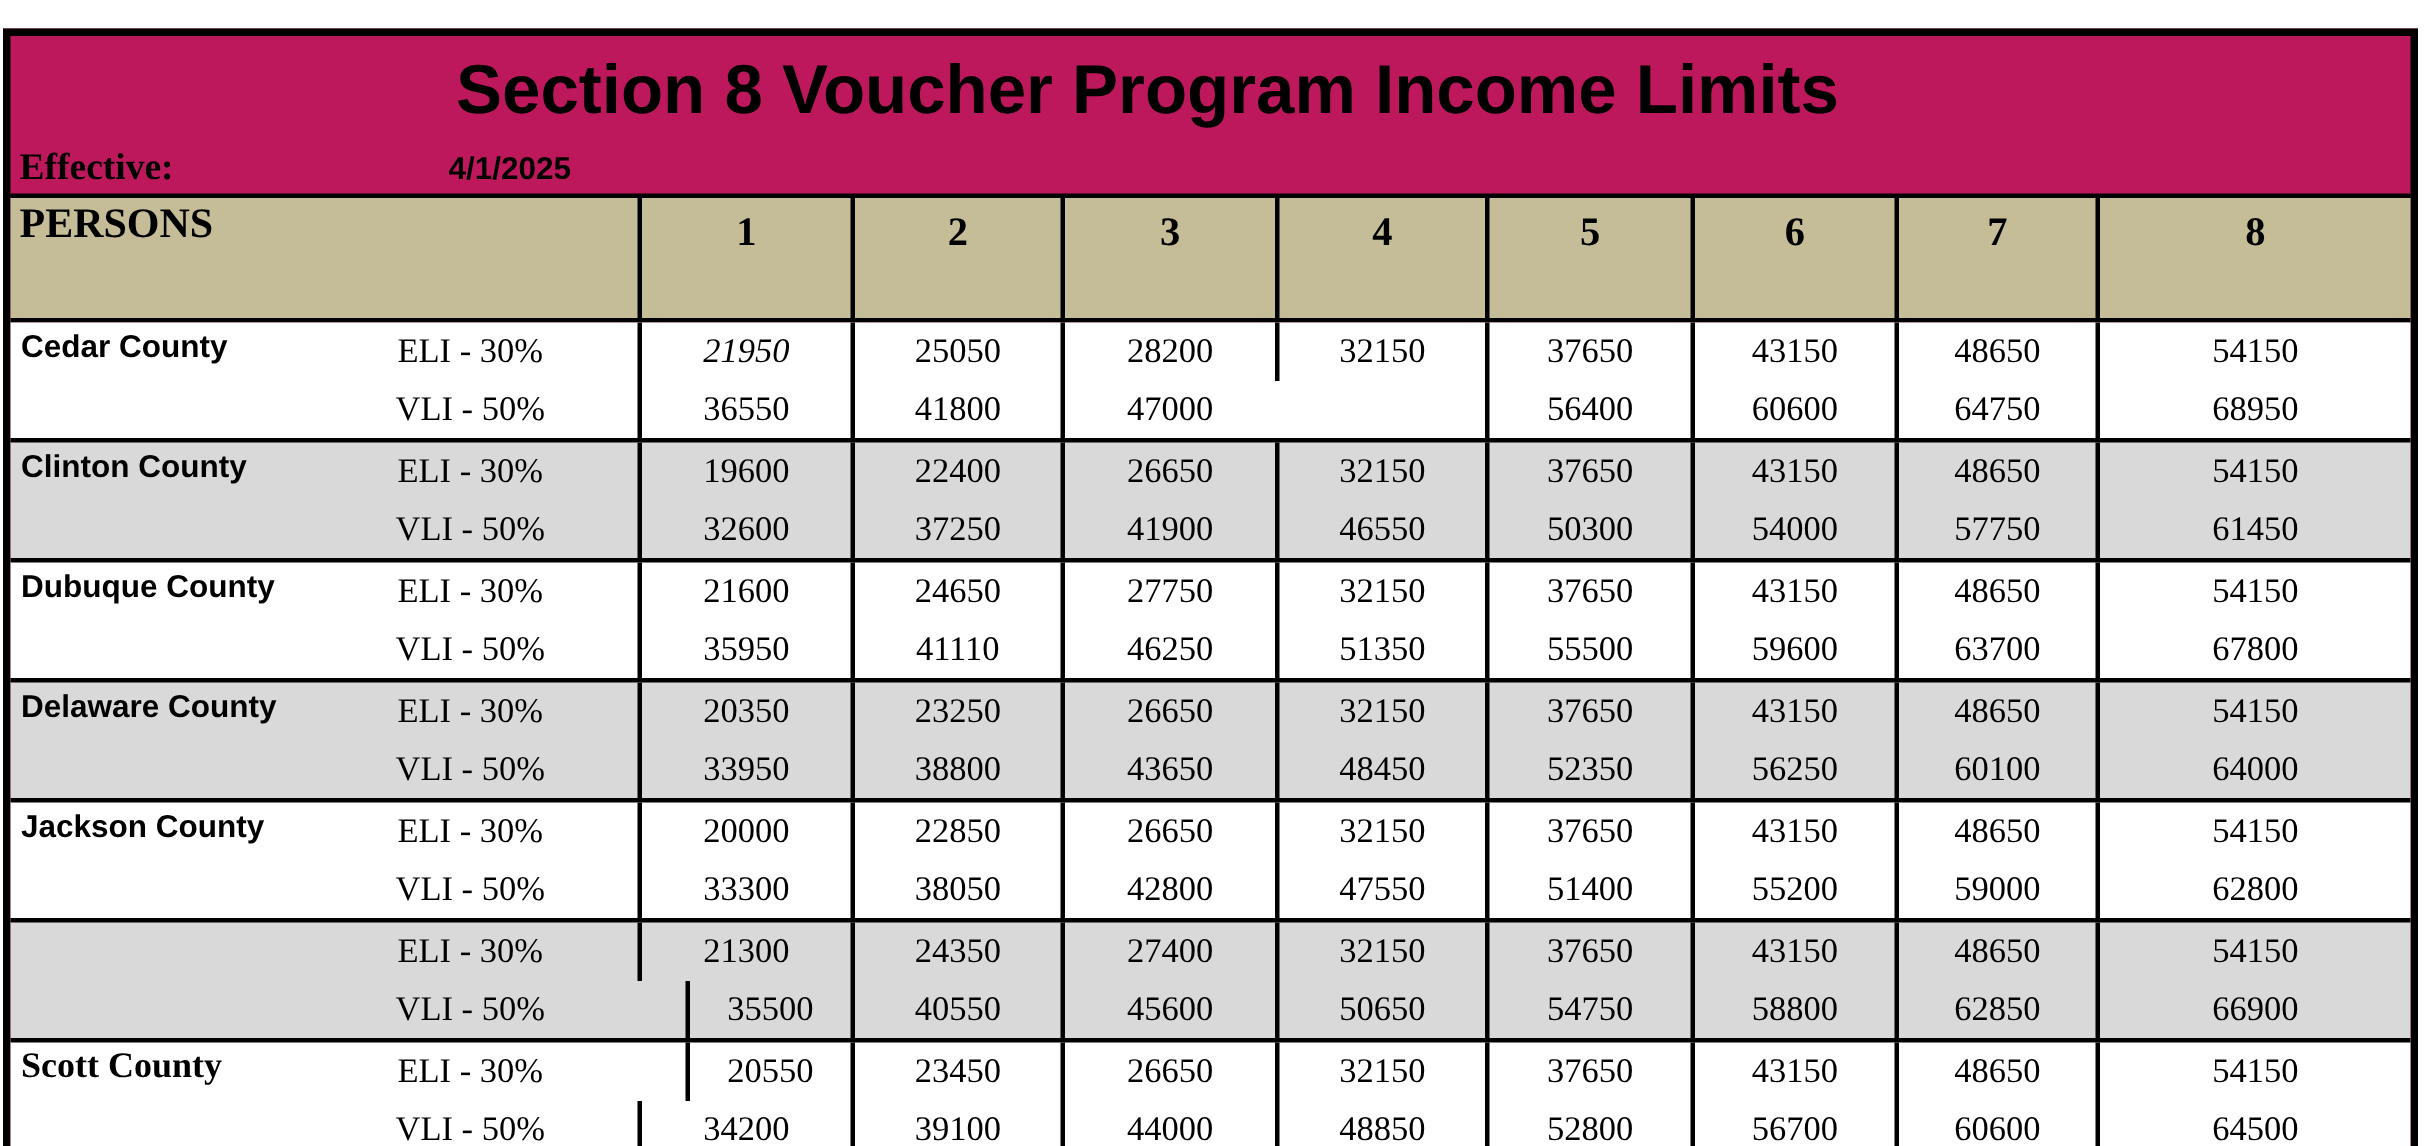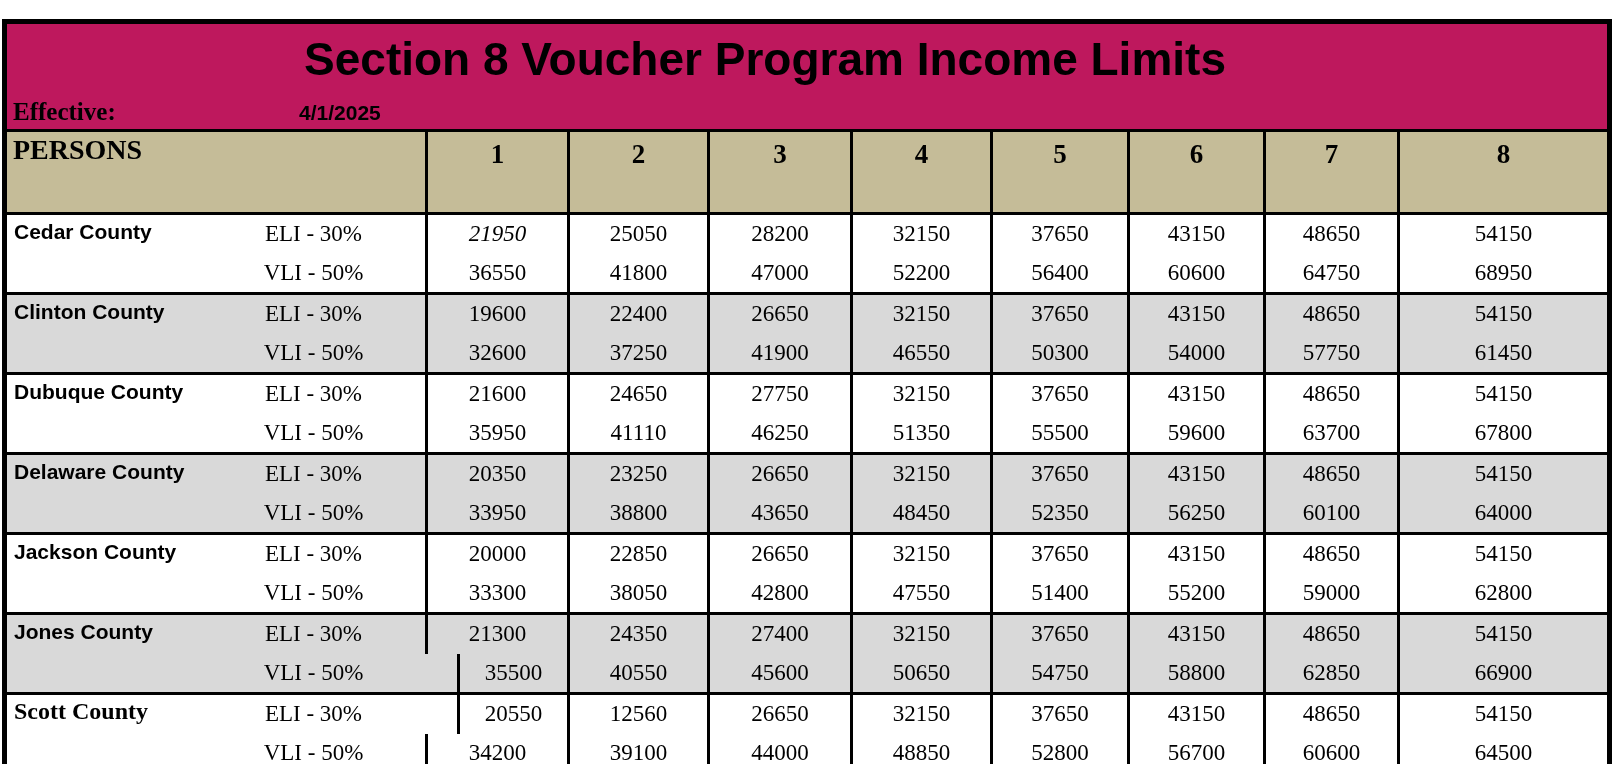--- a/index.html
+++ b/index.html
@@ -155,21 +155,20 @@
           <div class="vcell" style="grid-area: 1 / 5;">28200</div>
           <div class="vcell" style="grid-area: 1 / 6;">32150</div>
           <div class="vcell" style="grid-area: 1 / 7;">37650</div>
           <div class="vcell" style="grid-area: 1 / 8;">43150</div>
           <div class="vcell" style="grid-area: 1 / 9;">48650</div>
           <div class="vcell" style="grid-area: 1 / 10;">54150</div>
           <div class="rlabel" style="grid-area: 2 / 2;">VLI - 50%</div>
           <div class="vcell" style="grid-area: 2 / 3;">36550</div>
           <div class="vcell" style="grid-area: 2 / 4;">41800</div>
           <div class="vcell" style="grid-area: 2 / 5;">47000</div>
-          <div class="vcell" style="grid-area: 2 / 6;">52200</div>
           <div class="vcell" style="grid-area: 2 / 7;">56400</div>
           <div class="vcell" style="grid-area: 2 / 8;">60600</div>
           <div class="vcell" style="grid-area: 2 / 9;">64750</div>
           <div class="vcell" style="grid-area: 2 / 10;">68950</div>
         </div>
         <div class="group">
           <div class="county">Clinton County</div>
           <div class="rlabel" style="grid-area: 1 / 2;">ELI - 30%</div>
           <div class="vcell" style="grid-area: 1 / 3;">19600</div>
           <div class="vcell" style="grid-area: 1 / 4;">22400</div>
@@ -246,21 +245,20 @@
           <div class="vcell" style="grid-area: 2 / 3;">33300</div>
           <div class="vcell" style="grid-area: 2 / 4;">38050</div>
           <div class="vcell" style="grid-area: 2 / 5;">42800</div>
           <div class="vcell" style="grid-area: 2 / 6;">47550</div>
           <div class="vcell" style="grid-area: 2 / 7;">51400</div>
           <div class="vcell" style="grid-area: 2 / 8;">55200</div>
           <div class="vcell" style="grid-area: 2 / 9;">59000</div>
           <div class="vcell" style="grid-area: 2 / 10;">62800</div>
         </div>
         <div class="group">
-          <div class="county">Jones County</div>
           <div class="rlabel" style="grid-area: 1 / 2;">ELI - 30%</div>
           <div class="vcell" style="grid-area: 1 / 3;">21300</div>
           <div class="vcell" style="grid-area: 1 / 4;">24350</div>
           <div class="vcell" style="grid-area: 1 / 5;">27400</div>
           <div class="vcell" style="grid-area: 1 / 6;">32150</div>
           <div class="vcell" style="grid-area: 1 / 7;">37650</div>
           <div class="vcell" style="grid-area: 1 / 8;">43150</div>
           <div class="vcell" style="grid-area: 1 / 9;">48650</div>
           <div class="vcell" style="grid-area: 1 / 10;">54150</div>
           <div class="rlabel" style="grid-area: 2 / 2;">VLI - 50%</div>
@@ -270,21 +268,21 @@
           <div class="vcell" style="grid-area: 2 / 6;">50650</div>
           <div class="vcell" style="grid-area: 2 / 7;">54750</div>
           <div class="vcell" style="grid-area: 2 / 8;">58800</div>
           <div class="vcell" style="grid-area: 2 / 9;">62850</div>
           <div class="vcell" style="grid-area: 2 / 10;">66900</div>
         </div>
         <div class="group">
           <div class="county">Scott County</div>
           <div class="rlabel" style="grid-area: 1 / 2;">ELI - 30%</div>
           <div class="vcell" style="grid-area: 1 / 3; margin-left: 32px;">20550</div>
-          <div class="vcell" style="grid-area: 1 / 4;">12560</div>
+          <div class="vcell" style="grid-area: 1 / 4;">23450</div>
           <div class="vcell" style="grid-area: 1 / 5;">26650</div>
           <div class="vcell" style="grid-area: 1 / 6;">32150</div>
           <div class="vcell" style="grid-area: 1 / 7;">37650</div>
           <div class="vcell" style="grid-area: 1 / 8;">43150</div>
           <div class="vcell" style="grid-area: 1 / 9;">48650</div>
           <div class="vcell" style="grid-area: 1 / 10;">54150</div>
           <div class="rlabel" style="grid-area: 2 / 2;">VLI - 50%</div>
           <div class="vcell" style="grid-area: 2 / 3;">34200</div>
           <div class="vcell" style="grid-area: 2 / 4;">39100</div>
           <div class="vcell" style="grid-area: 2 / 5;">44000</div>

